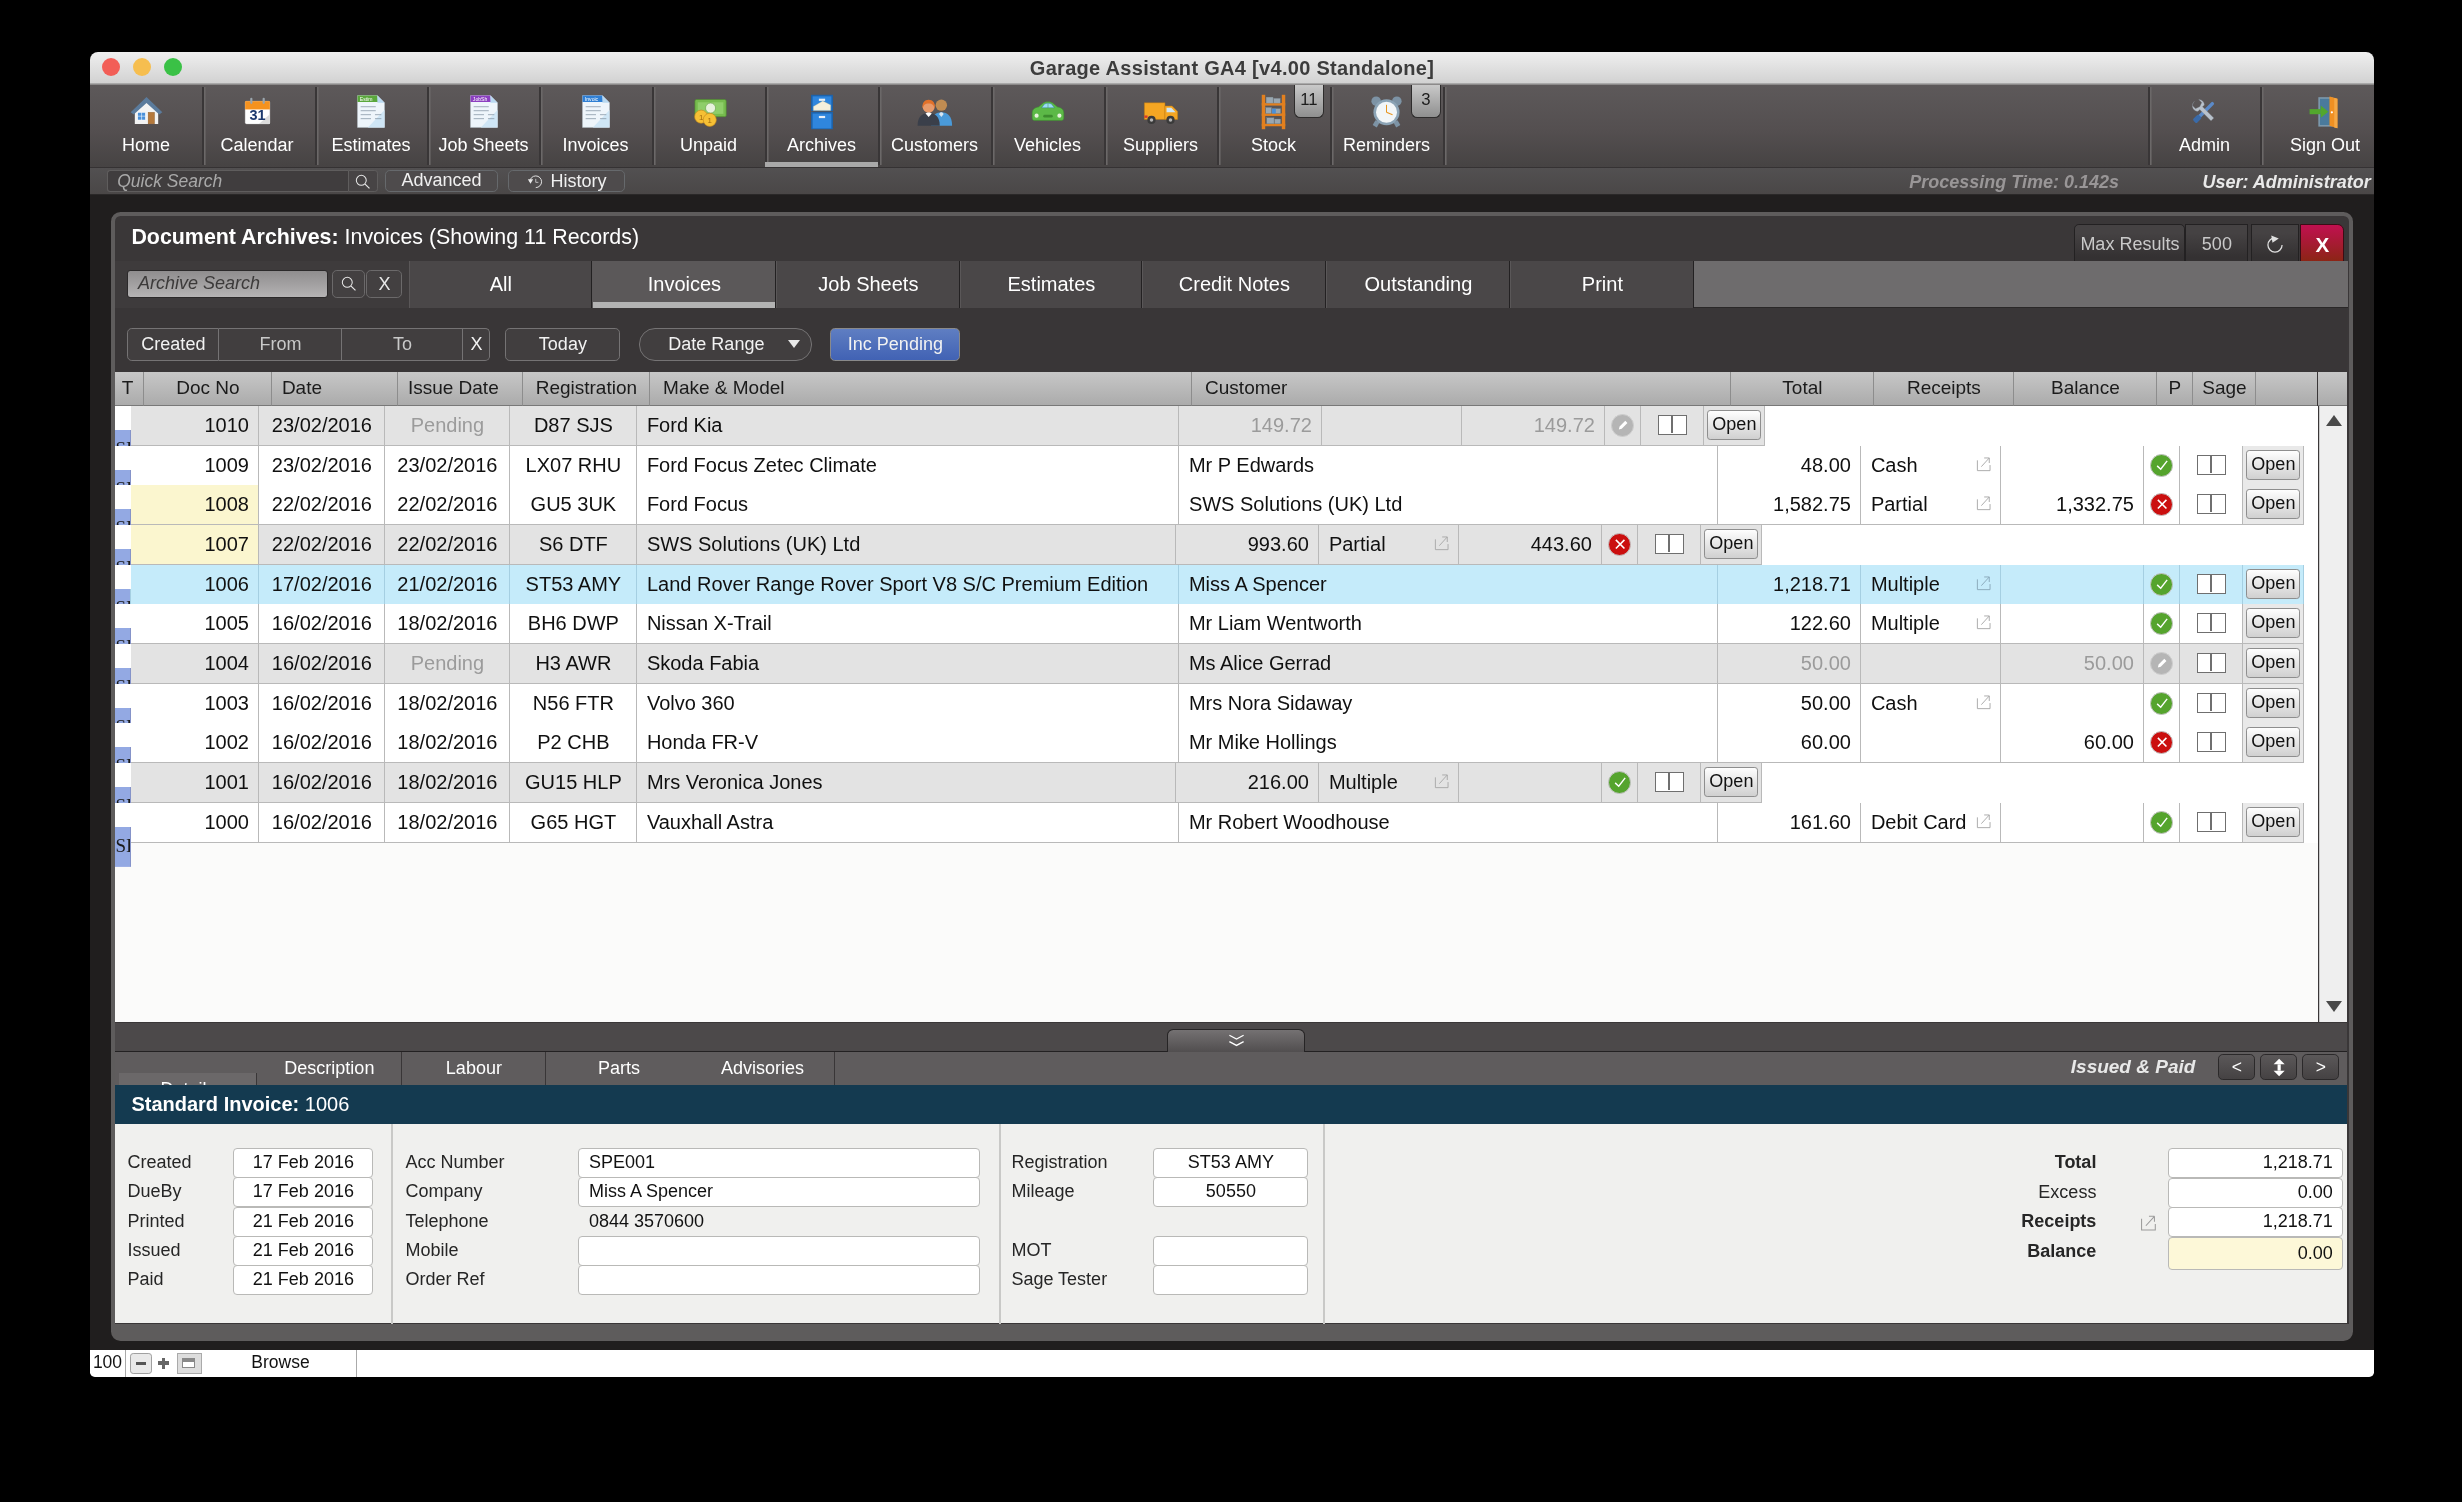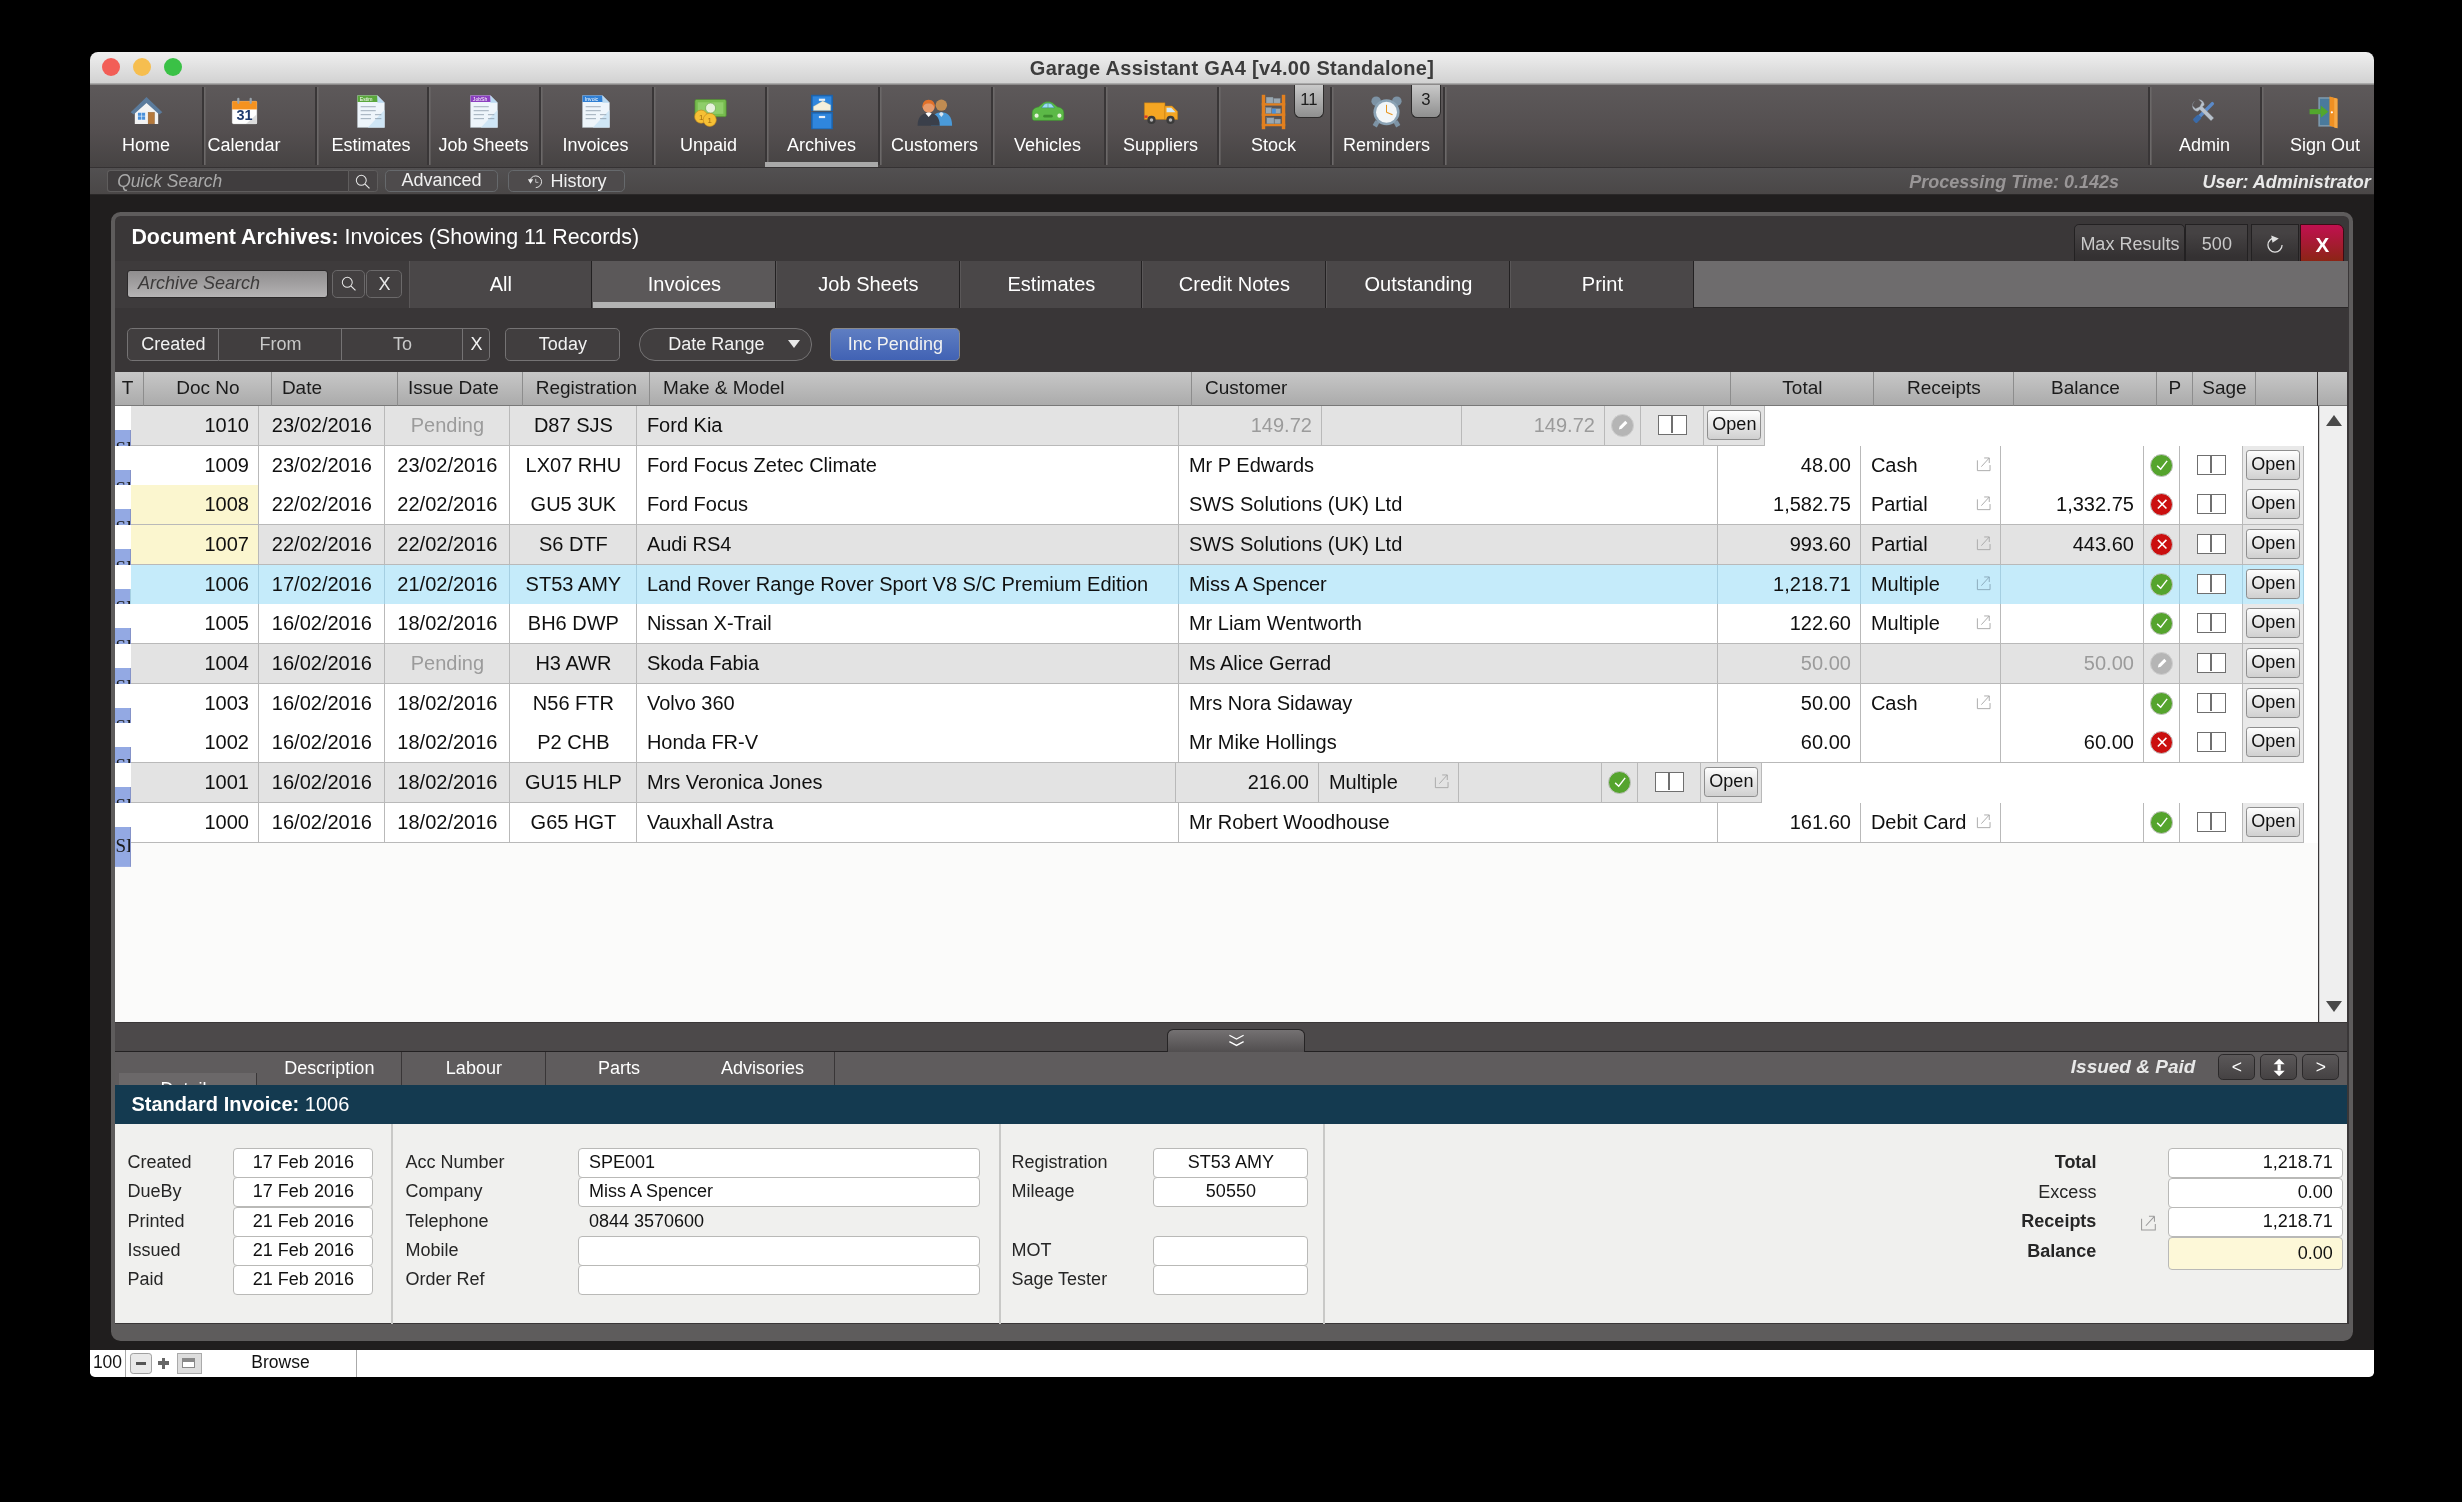--- a/index.html
+++ b/index.html
@@ -124,21 +124,21 @@
               <polygon points="12,1.5 23.5,12.5 21.3,14.2 12,5.8 2.7,14.2 0.5,12.5" fill="#5b7b9c"></polygon>
               <rect x="13.2" y="12.6" width="4.6" height="8.4" fill="#b5793c" stroke="#8a5a28" stroke-width="0.3"></rect>
               <rect x="5.6" y="12.6" width="5.6" height="5.6" fill="#4a90d9" stroke="#fff" stroke-width="0.4"></rect>
               <line x1="8.4" y1="12.6" x2="8.4" y2="18.2" stroke="#fff" stroke-width="0.4"></line>
               <line x1="5.6" y1="15.4" x2="11.2" y2="15.4" stroke="#fff" stroke-width="0.4"></line>
             </svg>
           </div>
           <div class="lbl">Home</div>
         </div>
     <div class="ab tsep" style="left:112px;"></div>
-    <div class="ab titem" style="left:98px;width:112px;">
+    <div class="ab titem" style="left:111px;width:112px;">
           <div class="ic">
             <svg width="33" height="33" viewBox="0 0 24 24">
               <rect x="3" y="4.5" width="18" height="16.5" rx="1" fill="#fff" stroke="#c9c9c9" stroke-width="0.25"></rect>
               <path d="M3 4.5 h18 v6 h-18 z" fill="#f5921f"></path>
               <polygon points="21,14 21,21 13,21" fill="#dcdcdc"></polygon>
               <rect x="6.7" y="2" width="1.6" height="4.5" rx="0.8" fill="#9aa5ad"></rect>
               <rect x="15.7" y="2" width="1.6" height="4.5" rx="0.8" fill="#9aa5ad"></rect>
               <text x="12" y="18" font-size="10.5" font-weight="bold" fill="#1e3a6e" text-anchor="middle" font-family="Liberation Sans,sans-serif">31</text>
             </svg>
           </div>
@@ -518,21 +518,20 @@
               <div class="c copen">
                 <span class="ob">Open</span>
               </div>
             </div>
         <div class="row ydoc grey" style="top:119px;">
               <div class="c ct">SI</div>
               <div class="c cdoc">1007</div>
               <div class="c cdate">22/02/2016</div>
               <div class="c ciss">22/02/2016</div>
               <div class="c creg">S6 DTF</div>
-              <div class="c cmk">Audi RS4</div>
               <div class="c ccust">SWS Solutions (UK) Ltd</div>
               <div class="c ctot">993.60</div>
               <div class="c crec">Partial<svg class="ricon" width="19" height="19" viewBox="0 0 12 12">
                   <path d="M1.5 4 V10.5 H9.5 V7" stroke="#a9a9a9" stroke-width="0.6" fill="none"></path>
                   <path d="M4 8 L9 2.5 M9 2.5 L5.8 2.5 M9 2.5 L9 5.7" stroke="#a9a9a9" stroke-width="0.6" fill="none"></path>
                 </svg></div>
               <div class="c cbal">443.60</div>
               <div class="c cp">
                 <span class="pic pred">
                   <svg width="14.3" height="14.3" viewBox="0 0 10 10">

